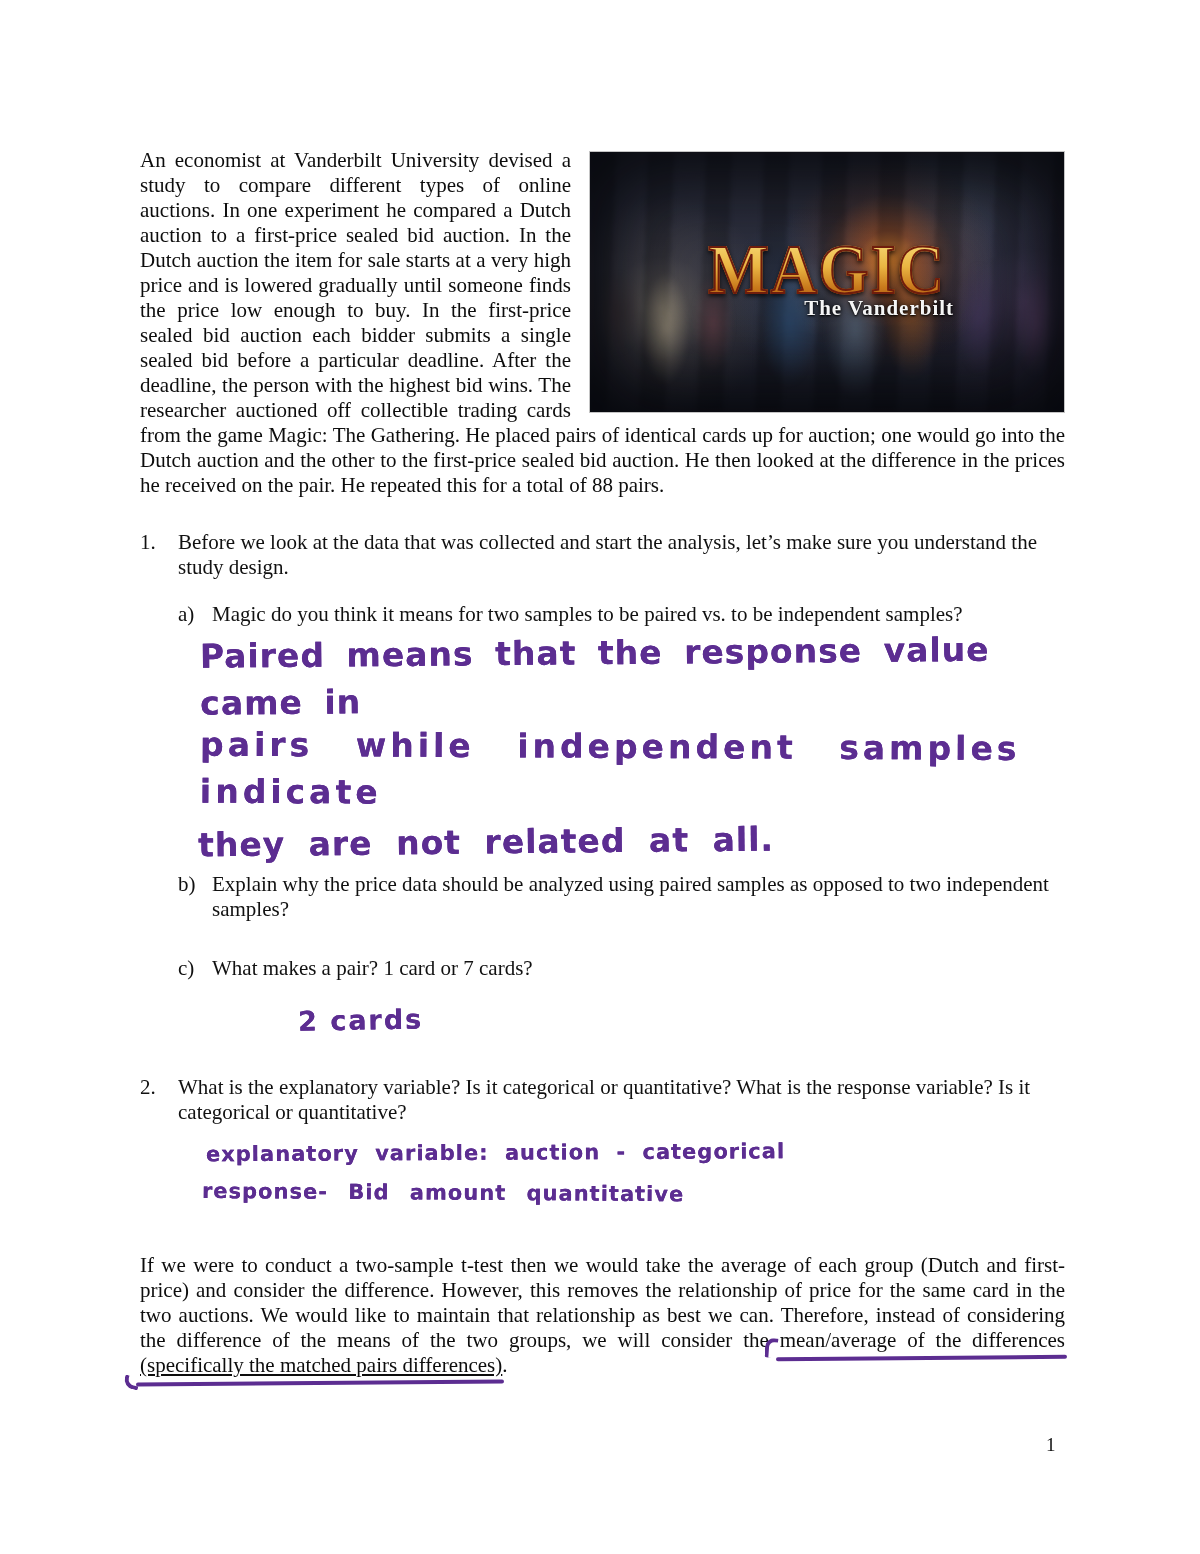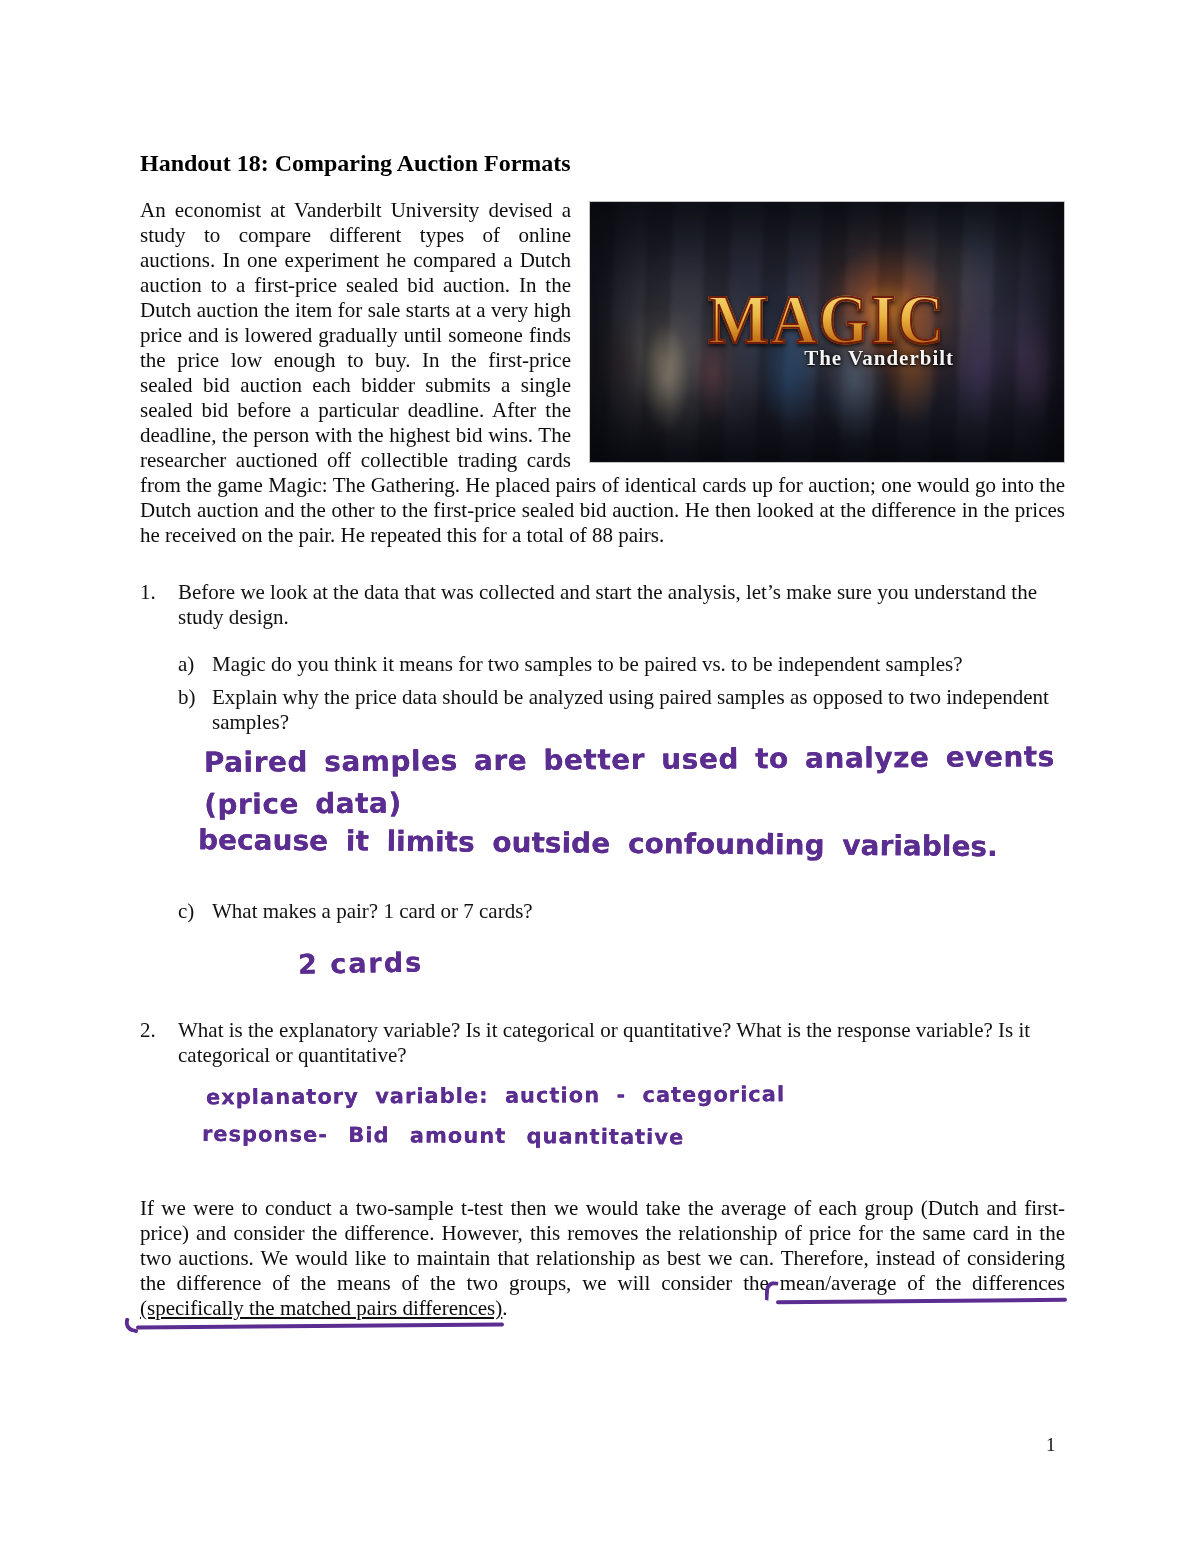--- a/index.html
+++ b/index.html
@@ -104,49 +104,49 @@
     border-radius:0 0 0 10px; transform:rotate(12deg);
   }
 
   .pagenum{ position:absolute; left:1046px; top:1434px; font-size:19px; color:#111; }
 </style>
 </head>
 <body>
 
 <div class="content">
 
-  <h1 class="title">Handout 18: Comparing Auction Formats</h1>
 
   <div class="para intro">
     <div class="mtg">
       <div class="mtg-figs"></div>
       <div class="mtg-vignette"></div>
       <div class="mtg-logo">MAGIC</div>
       <div class="mtg-sub">The Vanderbilt</div>
     </div>
     <span>An economist at Vanderbilt University devised a study to compare different types of online auctions. In one experiment he compared a </span><span class="it">Dutch</span><span> auction to a </span><span class="it">first-price sealed</span><span> bid auction. In the Dutch auction the item for sale starts at a very high price and is lowered gradually until someone finds the price low enough to buy. In the first-price sealed bid auction each bidder submits a single sealed bid before a particular deadline. After the deadline, the person with the highest bid wins. The researcher auctioned off collectible trading cards from the game </span><span class="it">Magic: The Gathering</span><span>. He placed pairs of identical cards up for auction; one would go into the Dutch auction and the other to the first-price sealed bid auction. He then looked at the difference in the prices he received on the pair. He repeated this for a total of 88 pairs.</span>
   </div>
 
   <div class="qrow q1">
     <div class="qnum">1.</div>
     <div class="qtext">Before we look at the data that was collected and start the analysis, let’s make sure you understand the study design.</div>
   </div>
 
   <div class="qrow sub suba">
     <div class="qnum">a)</div>
     <div class="qtext">Magic do you think it means for two samples to be paired vs. to be independent samples?</div>
   </div>
+  <div class="hw hw-a">
+    <div class="l1">Paired means that the response value came in</div>
+    <div class="l2">pairs while independent samples indicate</div>
+    <div class="l3">they are not related at all.</div>
+  </div>
 
   <div class="qrow sub subb">
     <div class="qnum">b)</div>
     <div class="qtext">Explain why the price data should be analyzed using paired samples as opposed to two independent samples?</div>
-  </div>
-  <div class="hw hw-b">
-    <div class="l1">Paired samples are better used to analyze events (price data)</div>
-    <div class="l2">because it limits outside confounding variables.</div>
   </div>
 
   <div class="qrow sub subc">
     <div class="qnum">c)</div>
     <div class="qtext">What makes a pair? 1 card or 7 cards?</div>
   </div>
   <div class="hw hw-c">2 cards</div>
 
   <div class="qrow q2">
     <div class="qnum">2.</div>

